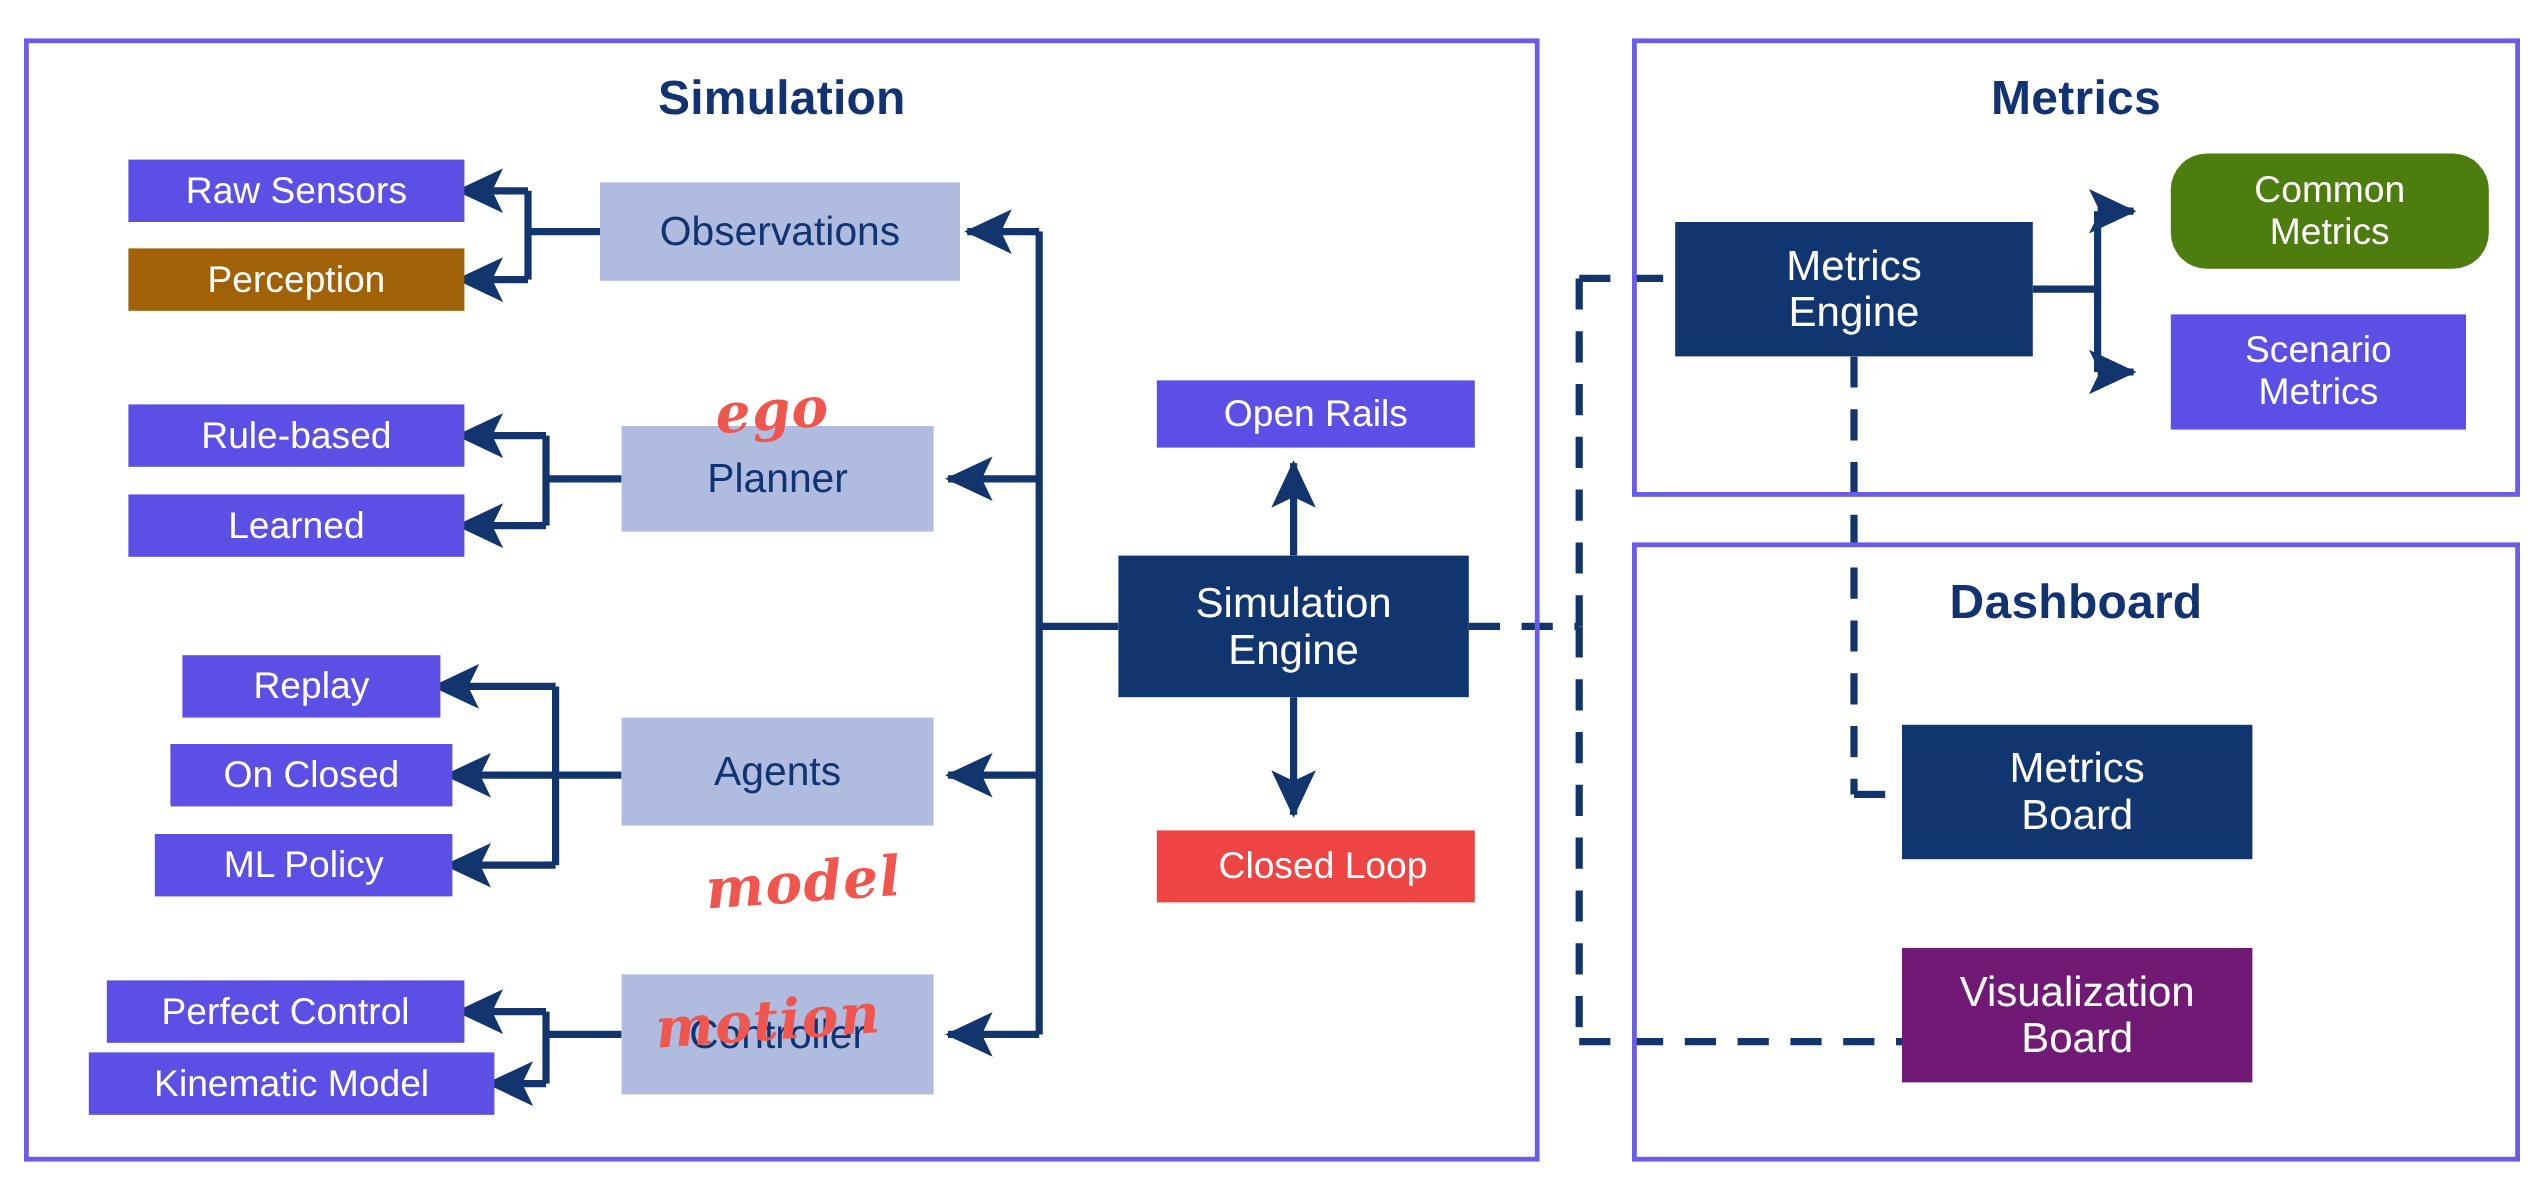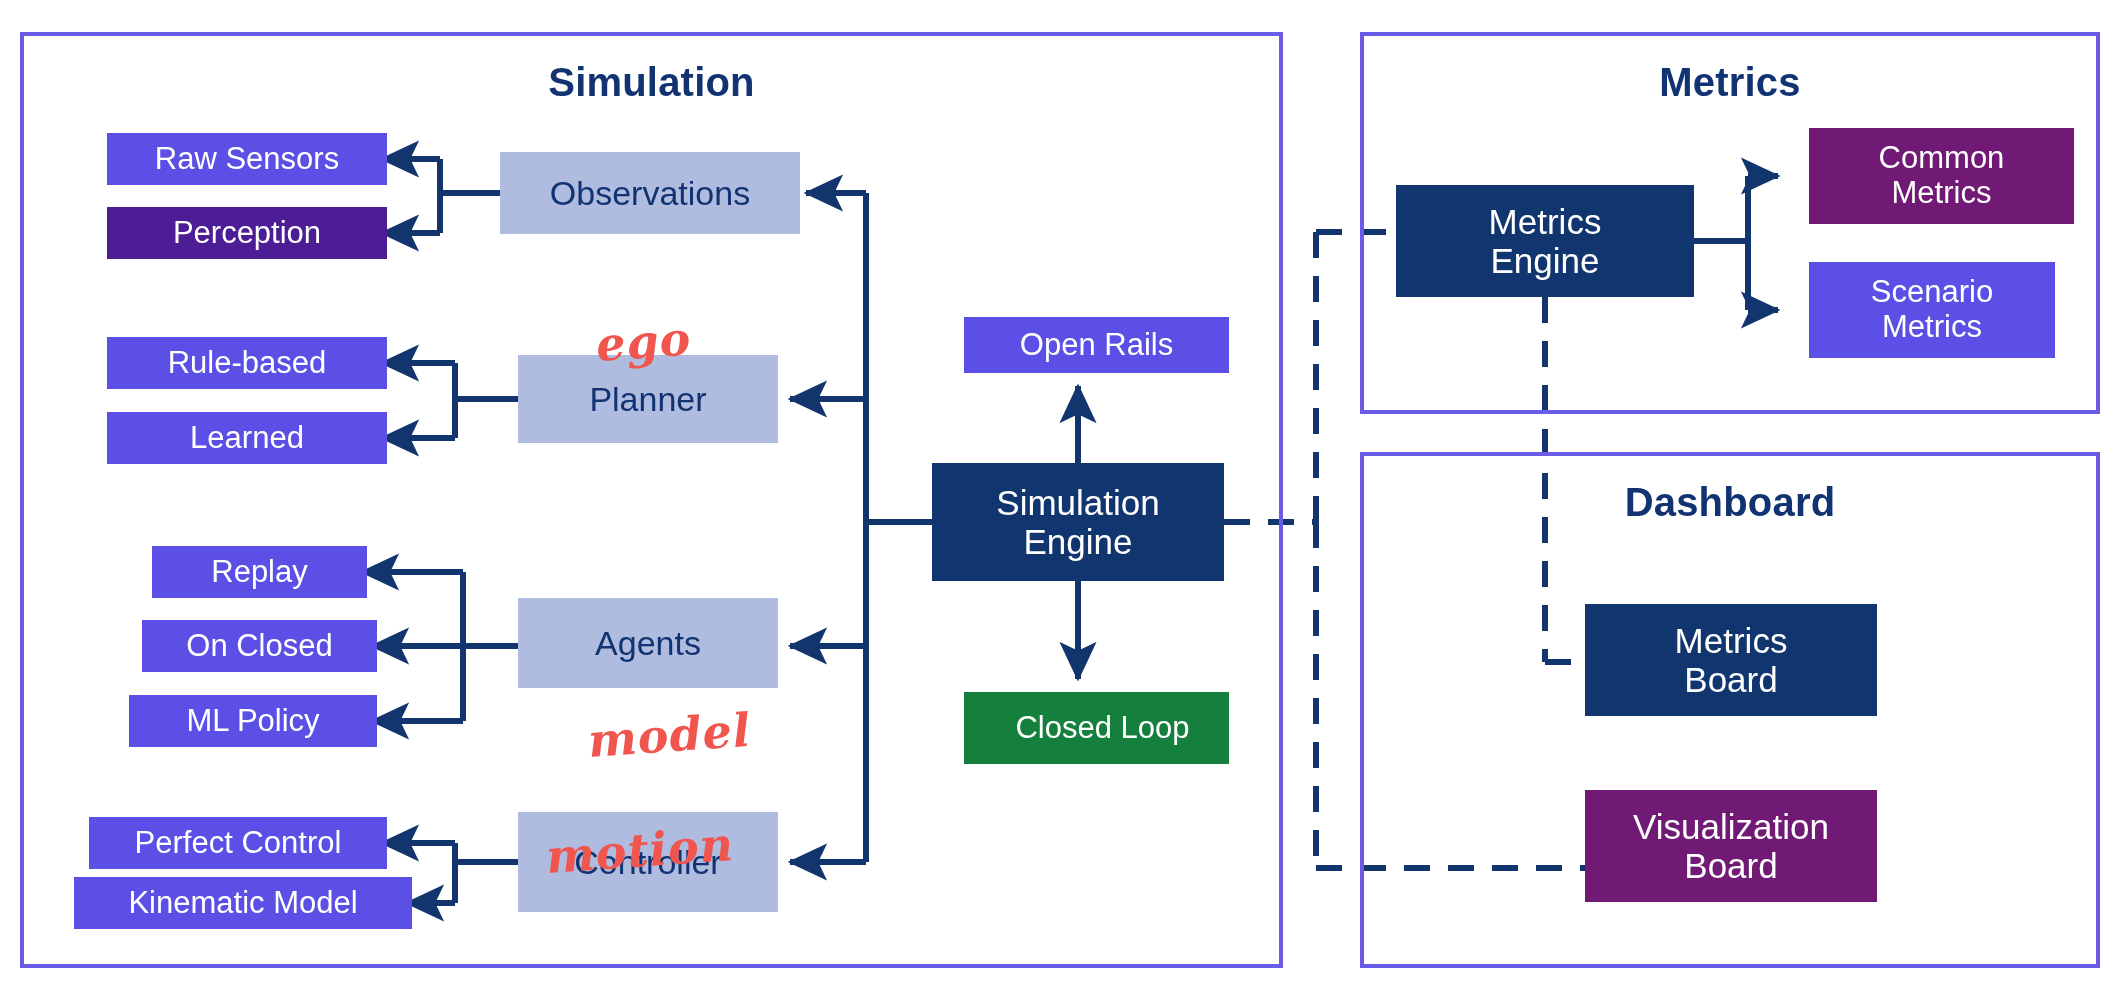--- a/index.html
+++ b/index.html
@@ -107,39 +107,39 @@
   <div id="panels">
       <div class="panel" style="left: 20px; top: 32px; width: 1263px; height: 936px; border-color: rgb(107, 92, 231);"></div>
       <div class="panel-title" style="left: 20px; top: 60px; width: 1263px; color: rgb(18, 51, 114);">Simulation</div>
       <div class="panel" style="left: 1360px; top: 32px; width: 740px; height: 382px; border-color: rgb(107, 92, 231);"></div>
       <div class="panel-title" style="left: 1360px; top: 60px; width: 740px; color: rgb(18, 51, 114);">Metrics</div>
       <div class="panel" style="left: 1360px; top: 452px; width: 740px; height: 516px; border-color: rgb(107, 92, 231);"></div>
       <div class="panel-title" style="left: 1360px; top: 480px; width: 740px; color: rgb(18, 51, 114);">Dashboard</div>
     </div>
   <div id="nodes">
       <div class="node leaf" style="left: 88px; top: 133px; width: 280px; height: 52px; white-space: pre-line; background: rgb(91, 79, 230);">Raw Sensors</div>
-      <div class="node leaf" style="left: 88px; top: 207px; width: 280px; height: 52px; white-space: pre-line; background: #4c1d95;">Perception</div>
+      <div class="node leaf" style="left: 88px; top: 207px; width: 280px; height: 52px; white-space: pre-line; background: #a16207;">Perception</div>
       <div class="node mid" style="left: 500px; top: 152px; width: 300px; height: 82px; white-space: pre-line; background: rgb(175, 188, 223); color: rgb(18, 51, 114);">Observations</div>
       <div class="node leaf" style="left: 88px; top: 337px; width: 280px; height: 52px; white-space: pre-line; background: rgb(91, 79, 230);">Rule-based</div>
       <div class="node leaf" style="left: 88px; top: 412px; width: 280px; height: 52px; white-space: pre-line; background: rgb(91, 79, 230);">Learned</div>
       <div class="node mid" style="left: 518px; top: 355px; width: 260px; height: 88px; white-space: pre-line; background: rgb(175, 188, 223); color: rgb(18, 51, 114);">Planner</div>
       <div class="node leaf" style="left: 133px; top: 546px; width: 215px; height: 52px; white-space: pre-line; background: rgb(91, 79, 230);">Replay</div>
       <div class="node leaf" style="left: 123px; top: 620px; width: 235px; height: 52px; white-space: pre-line; background: rgb(91, 79, 230);">On Closed</div>
       <div class="node leaf" style="left: 110px; top: 695px; width: 248px; height: 52px; white-space: pre-line; background: rgb(91, 79, 230);">ML Policy</div>
       <div class="node mid" style="left: 518px; top: 598px; width: 260px; height: 90px; white-space: pre-line; background: rgb(175, 188, 223); color: rgb(18, 51, 114);">Agents</div>
       <div class="node leaf" style="left: 70px; top: 817px; width: 298px; height: 52px; white-space: pre-line; background: rgb(91, 79, 230);">Perfect Control</div>
       <div class="node leaf" style="left: 55px; top: 877px; width: 338px; height: 52px; white-space: pre-line; background: rgb(91, 79, 230);">Kinematic Model</div>
       <div class="node mid" style="left: 518px; top: 812px; width: 260px; height: 100px; white-space: pre-line; background: rgb(175, 188, 223); color: rgb(18, 51, 114);">Controller</div>
       <div class="node leaf" style="left: 945px; top: 317px; width: 265px; height: 56px; white-space: pre-line; background: rgb(91, 79, 230);">Open Rails</div>
       <div class="node dark" style="left: 932px; top: 463px; width: 292px; height: 118px; white-space: pre-line; background: rgb(17, 53, 110);">Simulation
 Engine</div>
-      <div class="node leaf" style="left: 945px; top: 692px; width: 265px; height: 72px; white-space: pre-line; background: #15803d; padding-left: 12px;">Closed Loop</div>
+      <div class="node leaf" style="left: 945px; top: 692px; width: 265px; height: 60px; white-space: pre-line; background: #ef4444; padding-left: 12px;">Closed Loop</div>
       <div class="node dark" style="left: 1396px; top: 185px; width: 298px; height: 112px; white-space: pre-line; background: rgb(17, 53, 110);">Metrics
 Engine</div>
-      <div class="node leaf" style="left: 1790px; top: 128px; width: 265px; height: 96px; white-space: pre-line; background: #701a75;">Common
+      <div class="node leaf" style="left: 1790px; top: 128px; width: 265px; height: 96px; white-space: pre-line; background: #4d7c0f; border-radius: 30px;">Common
 Metrics</div>
       <div class="node leaf" style="left: 1790px; top: 262px; width: 246px; height: 96px; white-space: pre-line; background: rgb(91, 79, 230);">Scenario
 Metrics</div>
       <div class="node dark" style="left: 1585px; top: 604px; width: 292px; height: 112px; white-space: pre-line; background: rgb(17, 53, 110);">Metrics
 Board</div>
       <div class="node dark" style="left: 1585px; top: 790px; width: 292px; height: 112px; white-space: pre-line; background: #701a75;">Visualization
 Board</div>
     </div>
   <div id="annos">
       <div class="hand" style="left: 598px; top: 318px; color: rgb(240, 85, 78);">ego</div>

